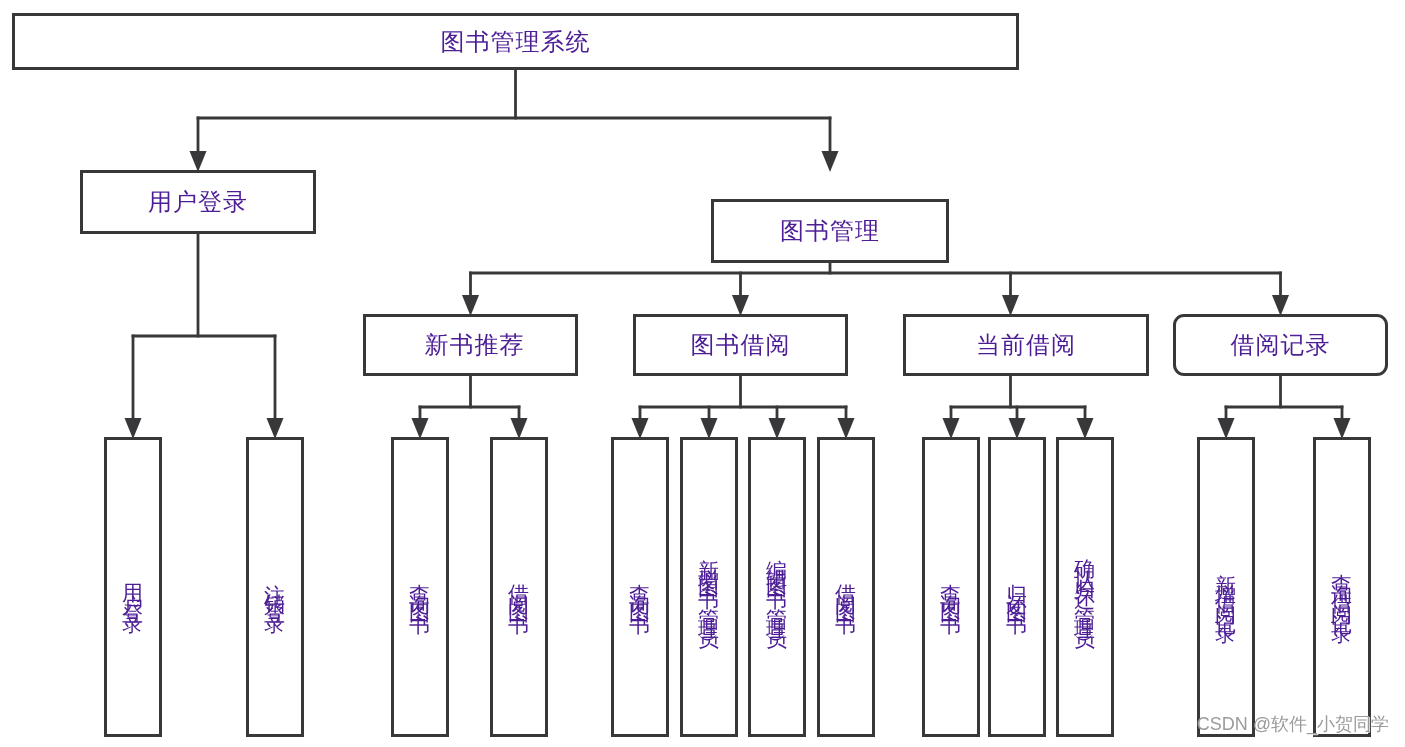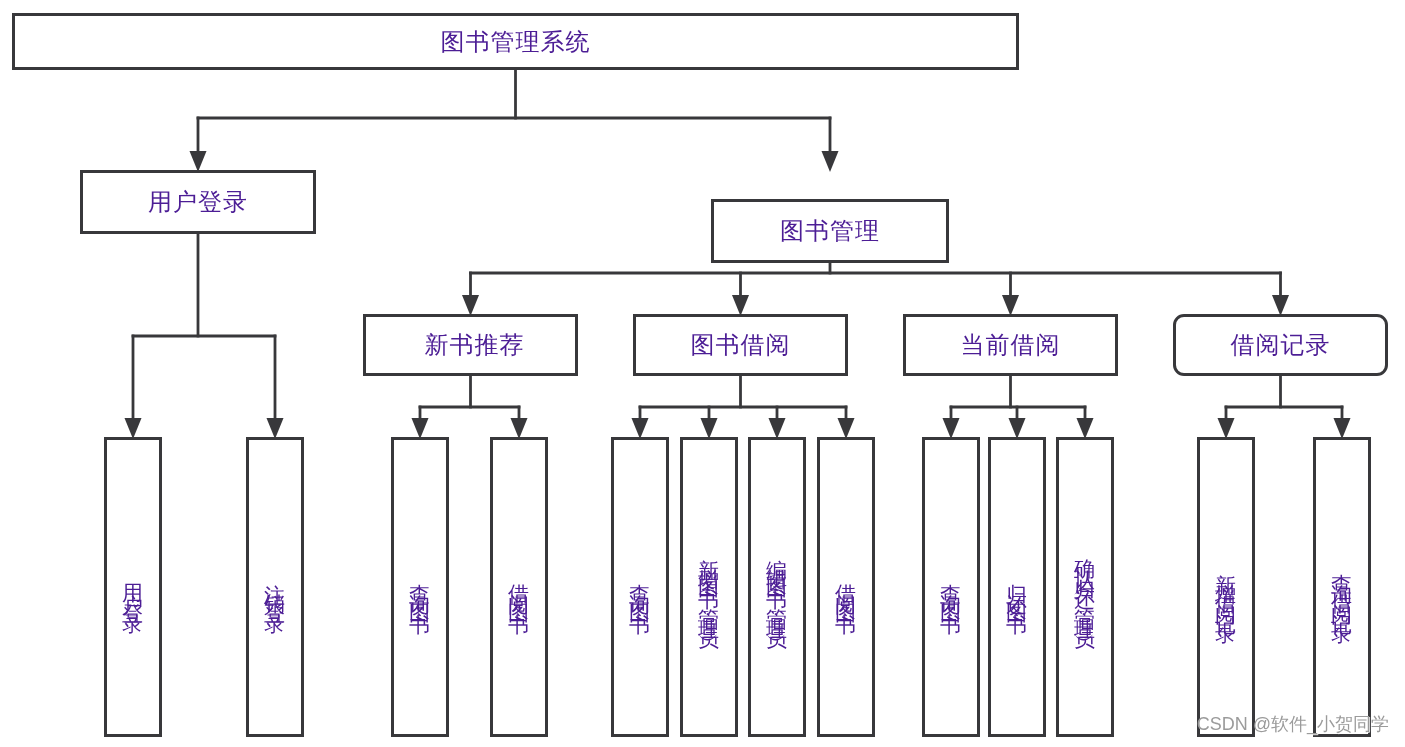--- a/index.html
+++ b/index.html
@@ -45,21 +45,21 @@
   }
 
   
   #n-root    { left: 12px;   top: 13px;  width: 1007px; height: 57px; }
 
   #n-login   { left: 80px;   top: 170px; width: 236px;  height: 64px; }
   #n-mgmt    { left: 711px;  top: 170px; width: 238px;  height: 64px; margin-top: 29px; }
 
   #n-newbook { left: 363px;  top: 314px; width: 215px;  height: 62px; padding-left: 8px; }
   #n-borrow  { left: 633px;  top: 314px; width: 215px;  height: 62px; font-family: Liberation Serif, serif; }
-  #n-current { left: 903px;  top: 314px; width: 215px;  height: 62px; }
+  #n-current { left: 903px;  top: 314px; width: 246px;  height: 62px; }
   #n-records { left: 1173px; top: 314px; width: 215px;  height: 62px; border-radius: 11px; }
 
   .leaf { top: 437px; width: 58px; height: 300px; }
   #n-a1 { left: 104px; }  #n-a2 { left: 246px; }
   #n-b1 { left: 391px; }  #n-b2 { left: 490px; }
   #n-c1 { left: 611px; }  #n-c2 { left: 680px; }
   #n-c3 { left: 748px; }  #n-c4 { left: 817px; }
   #n-d1 { left: 922px; }  #n-d2 { left: 988px; }
   #n-d3 { left: 1056px; }
   #n-e1 { left: 1197px; } #n-e2 { left: 1313px; }

